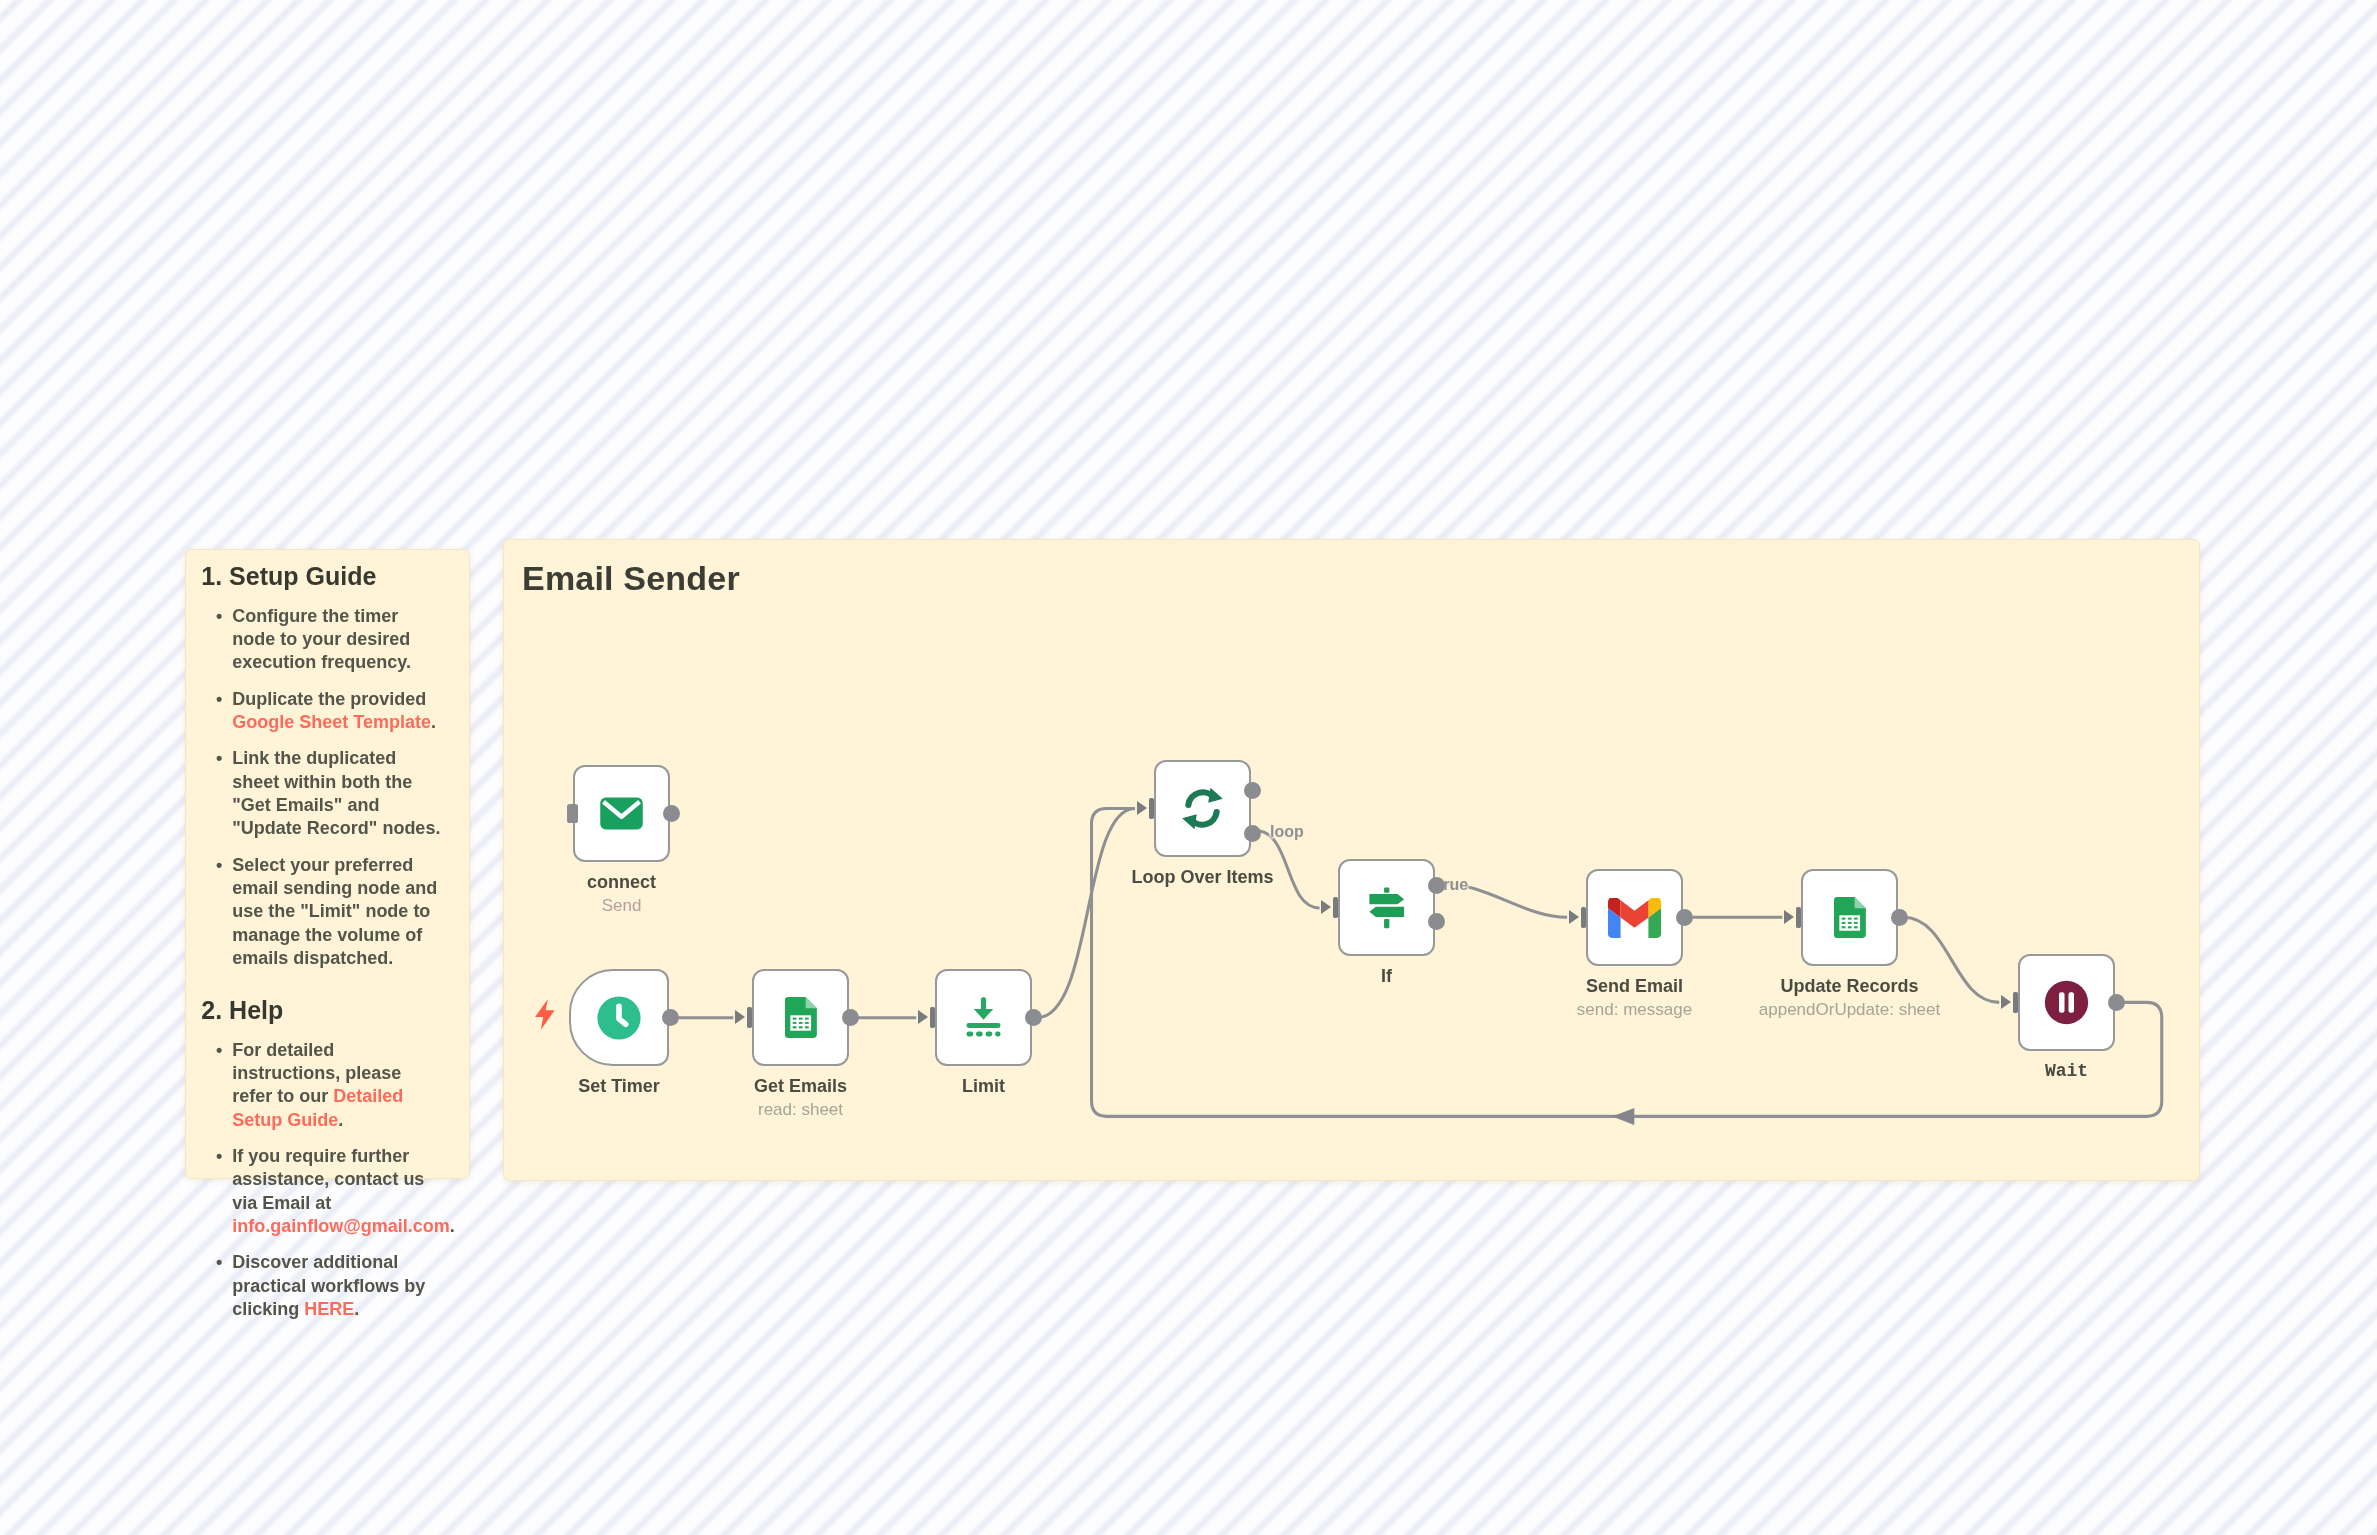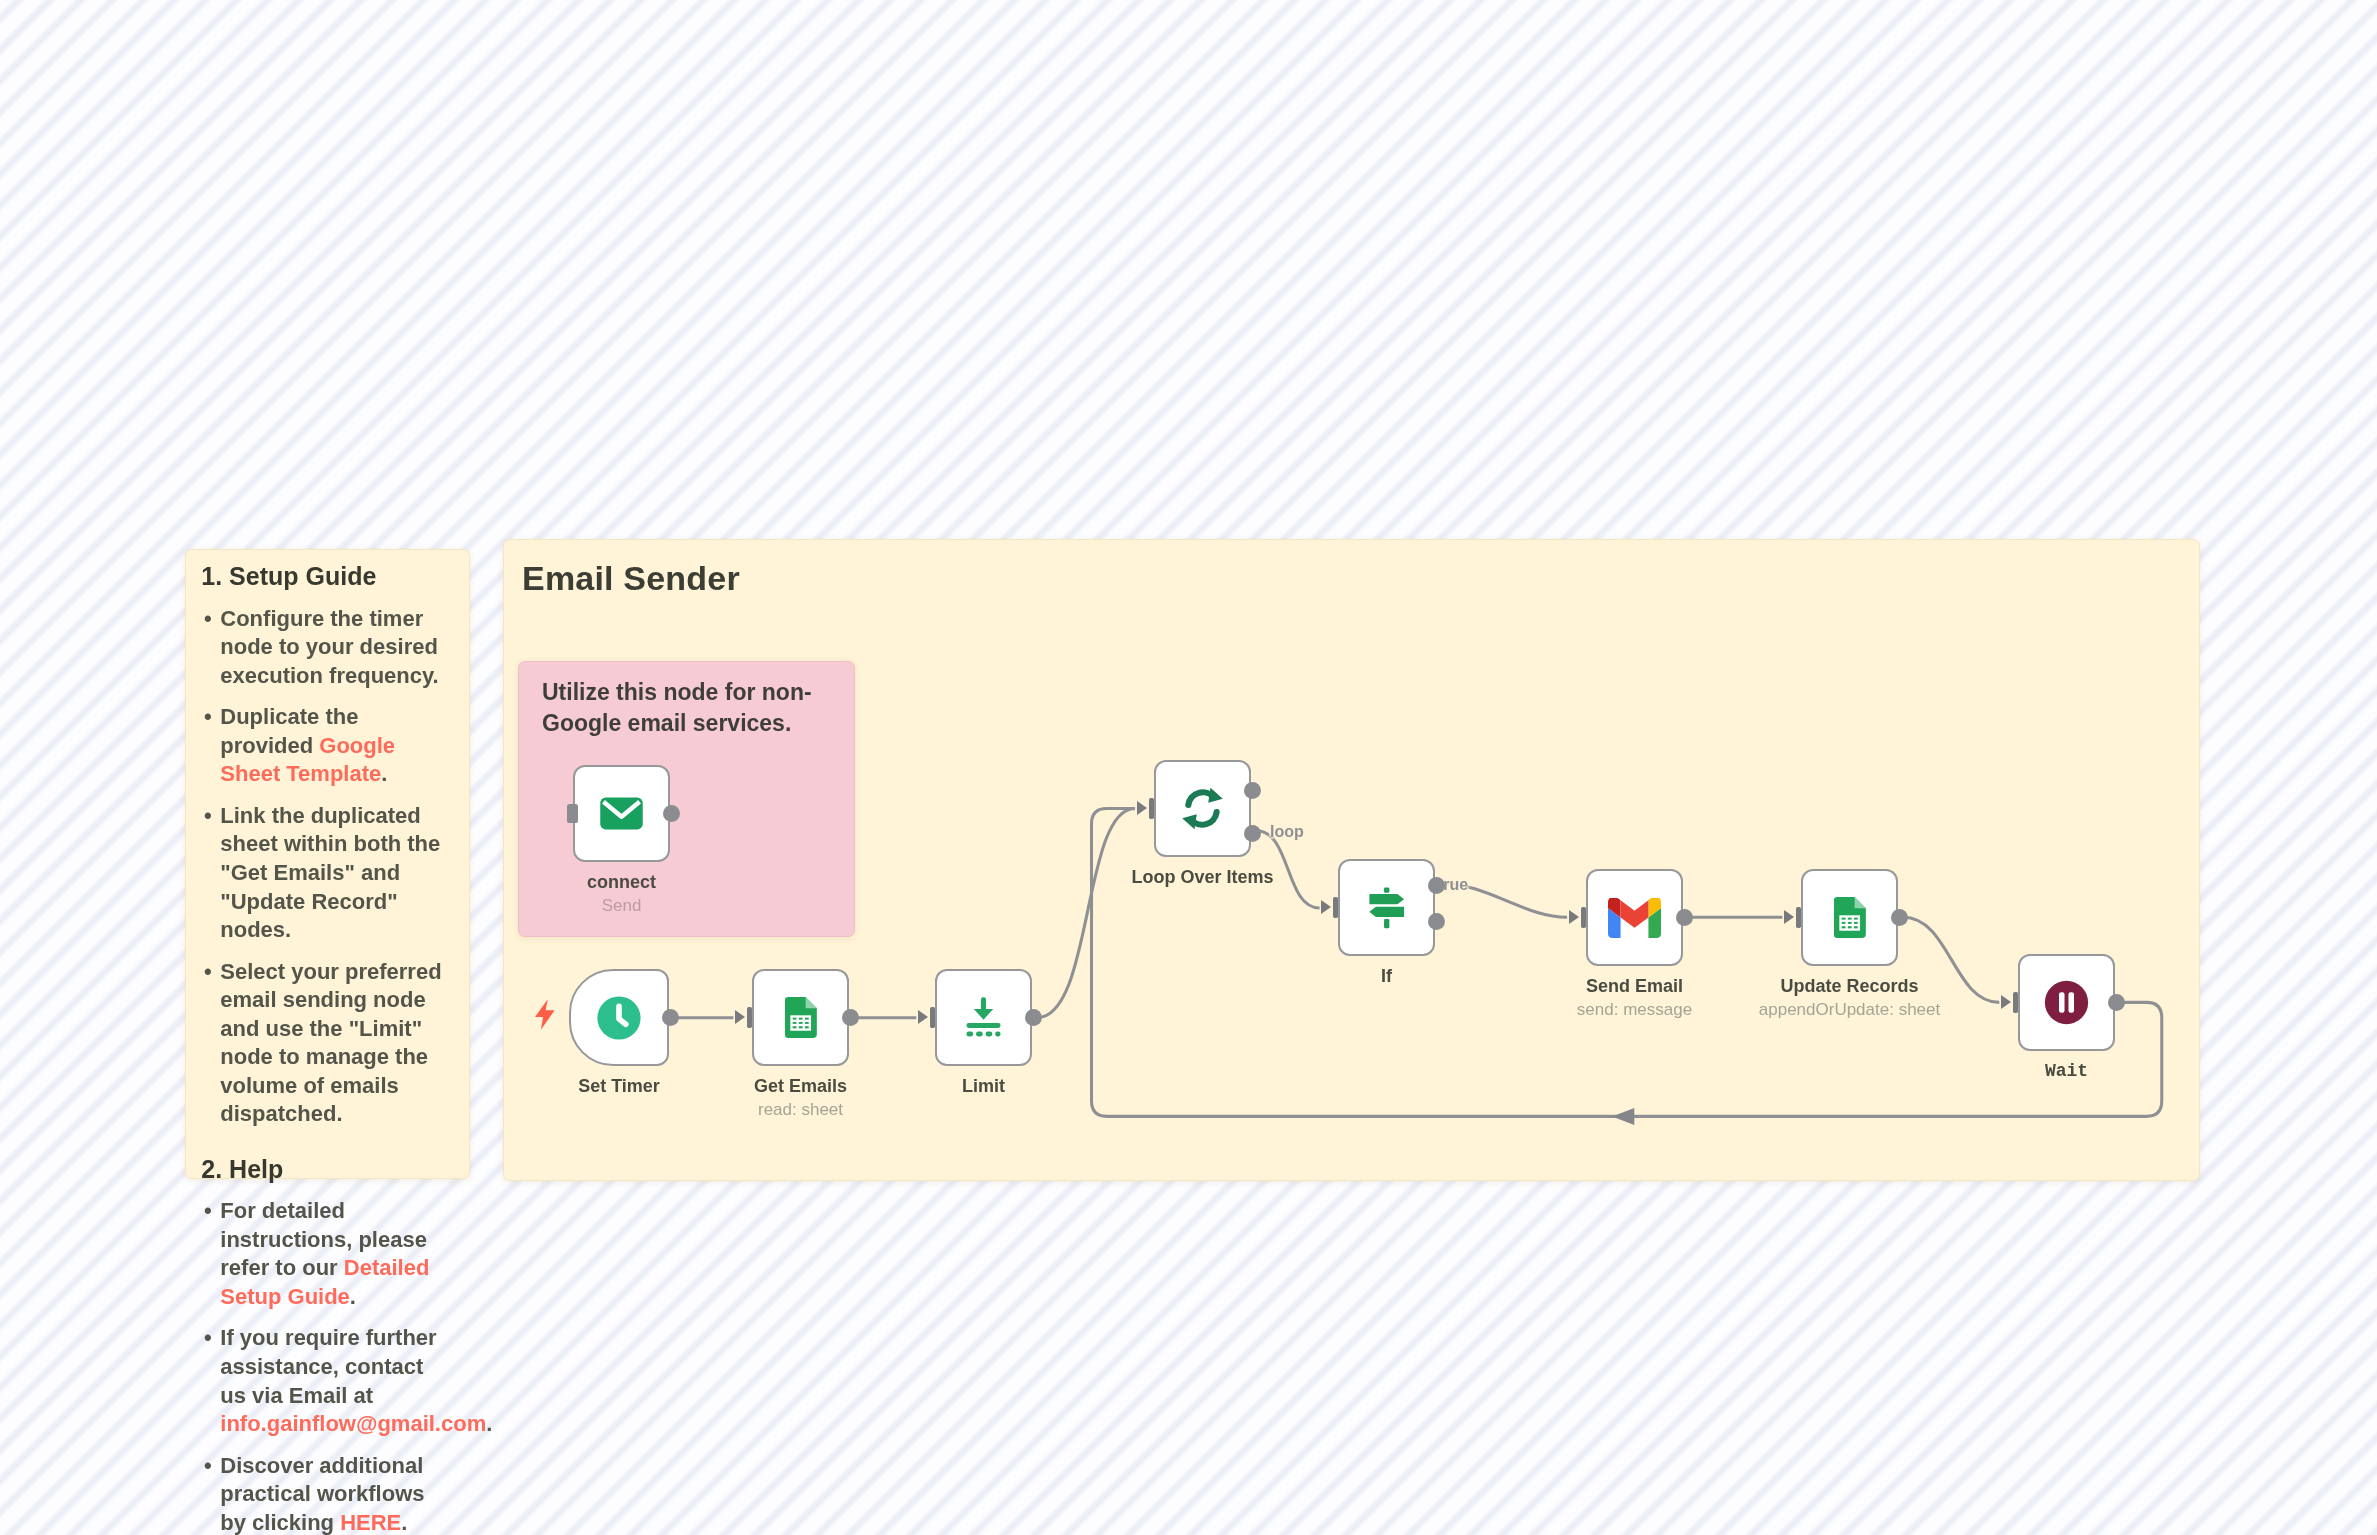--- a/index.html
+++ b/index.html
@@ -39,22 +39,22 @@
     position:absolute; left:18px; top:19px;
     font-size:34px; font-weight:700; color:#3C3D35;
     letter-spacing:0.2px; margin:0;
   }
   .sticky-h{
     font-size:25px; font-weight:700; color:#37382F;
     margin:0 0 13.6px 0;
   }
   .sticky-h2{ margin-top:25.5px; }
   .bullets{
-    list-style:none; margin:0; padding:0;
-    font-size:22px; font-weight:600; color:#54554A; line-height:1.3;
+    list-style:none; margin:12px; padding:0;
+    font-size:18px; font-weight:600; color:#54554A; line-height:1.3;
   }
   .bullets li{
     position:relative; padding-left:19px; margin:0 0 12.8px 0;
   }
   .bullets li::before{
     content:"•"; position:absolute; left:2.6px; top:0; color:#54554A;
   }
   .link{ color:#FF6B5A; cursor:pointer; }
   .pink-text{
     position:absolute; left:23px; top:14.5px; width:286px;
@@ -142,23 +142,20 @@
         <li><span>For detailed instructions, please refer to our </span><span class="link">Detailed Setup Guide</span><span>.</span></li>
         <li><span>If you require further assistance, contact us via Email at </span><span class="link">info.gainflow@gmail.com</span><span>.</span></li>
         <li><span>Discover additional practical workflows by clicking </span><span class="link">HERE</span><span>.</span></li>
       </ul>
   </aside>
 
   <section class="sticky yellow sticky-main">
     <h1 class="workflow-title">Email Sender</h1>
   </section>
 
-  <section class="sticky pink sticky-pink">
-    <p class="pink-text">Utilize this node for non-Google email services.</p>
-  </section>
 
   <svg class="edges" width="2377" height="1536" viewBox="0 0 2794 1805">
     <path class="edge" d="M793,1196 L862,1196"></path>
     <path class="edge" d="M1004,1196 L1077,1196"></path>
     <path class="edge" d="M1219,1196 C1285,1196 1272,950 1334,950"></path>
     <path class="edge" d="M1476,976 C1518,976 1510,1067 1551,1067"></path>
     <path class="edge" d="M1693,1038 C1748,1038 1792,1078 1842,1078"></path>
     <path class="edge" d="M1984,1078 L2095,1078"></path>
     <path class="edge" d="M2237,1078 C2292,1078 2296,1178 2350,1178"></path>
     <path class="edge" d="M2491,1178 L2523,1178 Q2541,1178 2541,1196 L2541,1294 Q2541,1312 2523,1312 L1301,1312 Q1283,1312 1283,1294 L1283,968 Q1283,950 1301,950 L1334,950"></path>

